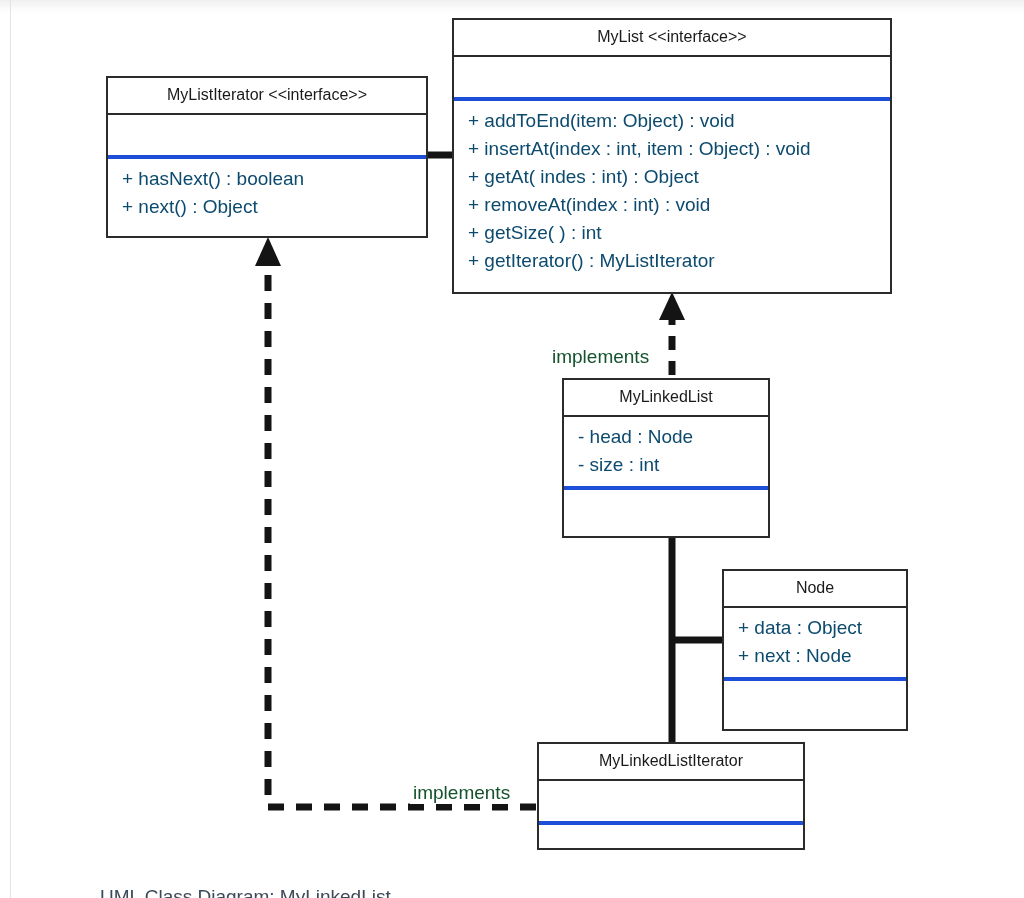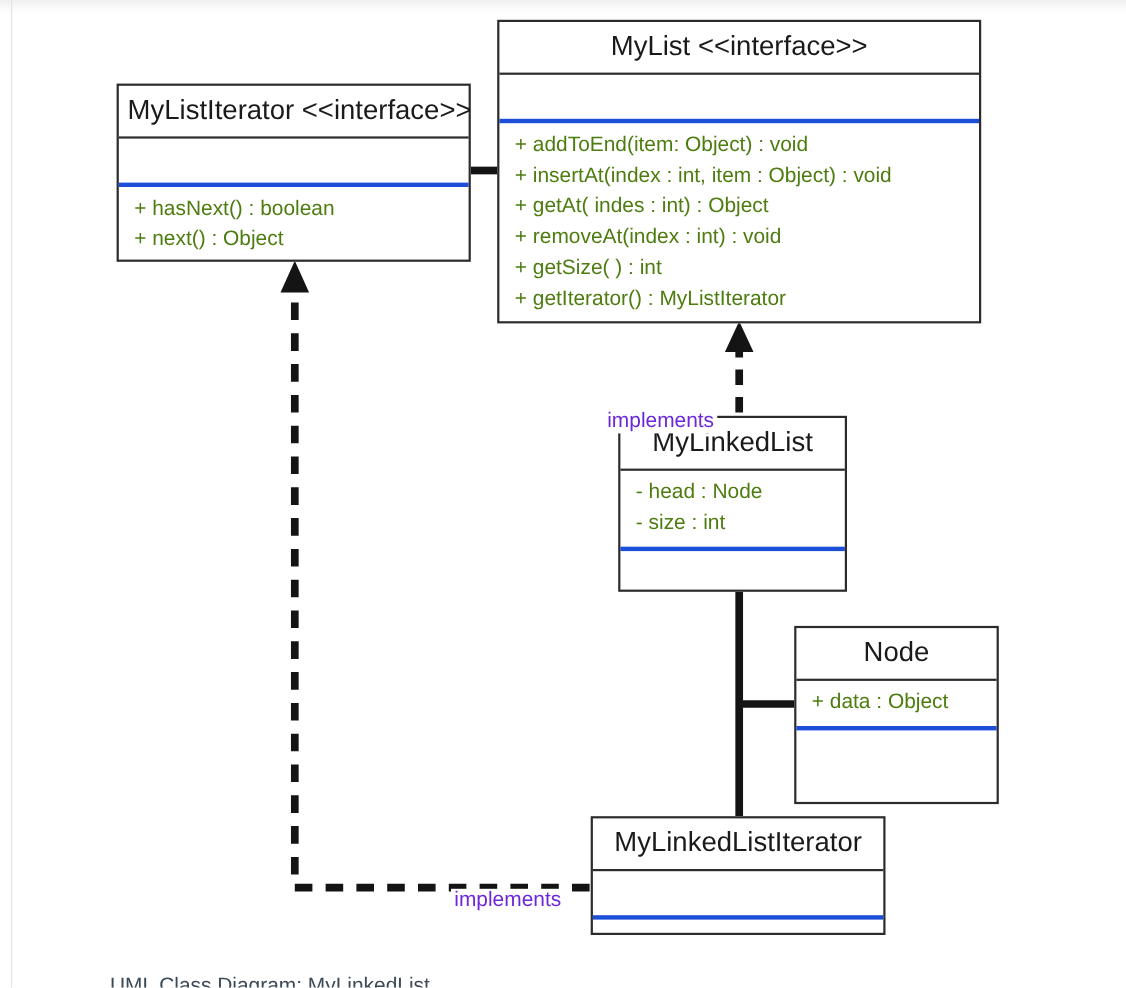--- a/index.html
+++ b/index.html
@@ -52,50 +52,49 @@
     position: absolute;
     box-sizing: border-box;
     background: #ffffff;
     border: 2px solid #2b2b2b;
     z-index: 3;
   }
   .uml-name {
     box-sizing: border-box;
     text-align: center;
     color: #1a1a1a;
-    font-size: 25px;
+    font-size: 16px;
     line-height: 1.25;
     padding: 7px 8px 8px 8px;
     border-bottom: 2px solid #2b2b2b;
     white-space: nowrap;
   }
   .uml-compartment {
     box-sizing: border-box;
-    color: #4d7c0f;
+    color: #0c4a6e;
     font-size: 19px;
     line-height: 28px;
     padding: 6px 12px 7px 14px;
   }
   .uml-compartment.divided {
     border-bottom: 4px solid #1d4ed8;
   }
   .uml-compartment .member {
     white-space: nowrap;
   }
 
   
   .edge-label {
     position: absolute;
     font-size: 19px;
-    color: #6d28d9;
+    color: #14532d;
     background: #ffffff;
     padding: 0 3px;
     white-space: nowrap;
     z-index: 4;
-    margin-top: 26px;
   }
 
   
   .figure-caption {
     position: absolute;
     left: 100px;
     top: 886px;
     font-size: 19px;
     color: #3c4a57;
     white-space: nowrap;
@@ -160,20 +159,21 @@
       <div class="member">- head : Node</div>
       <div class="member">- size : int</div>
     </div>
     <div class="uml-compartment" style="height:40px;"></div>
   </div>
 
   <div class="uml-box" style="left:722px; top:558px; width:186px; height:162px;margin-top:11px;">
     <div class="uml-name">Node</div>
     <div class="uml-compartment divided">
       <div class="member">+ data : Object</div>
+      <div class="member">+ next : Node</div>
     </div>
     <div class="uml-compartment" style="height:40px;"></div>
   </div>
 
   <div class="uml-box" style="left:537px; top:742px; width:268px; height:108px;">
     <div class="uml-name">MyLinkedListIterator</div>
     <div class="uml-compartment divided" style="height:44px;"></div>
     <div class="uml-compartment" style="height:44px;"></div>
   </div>
 

